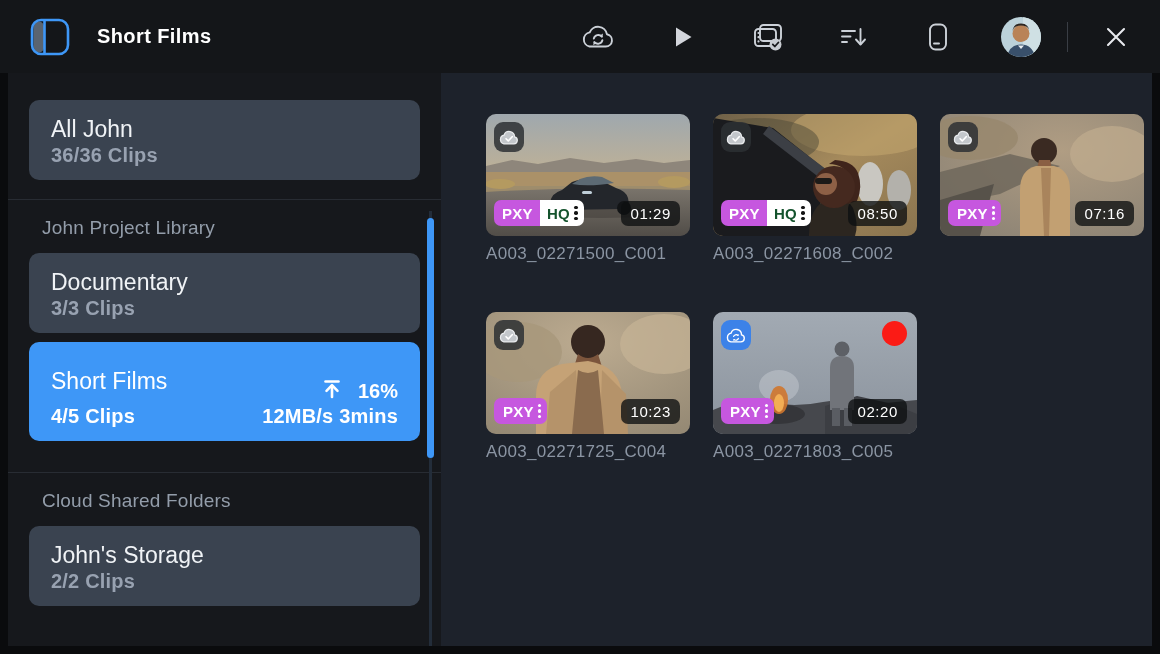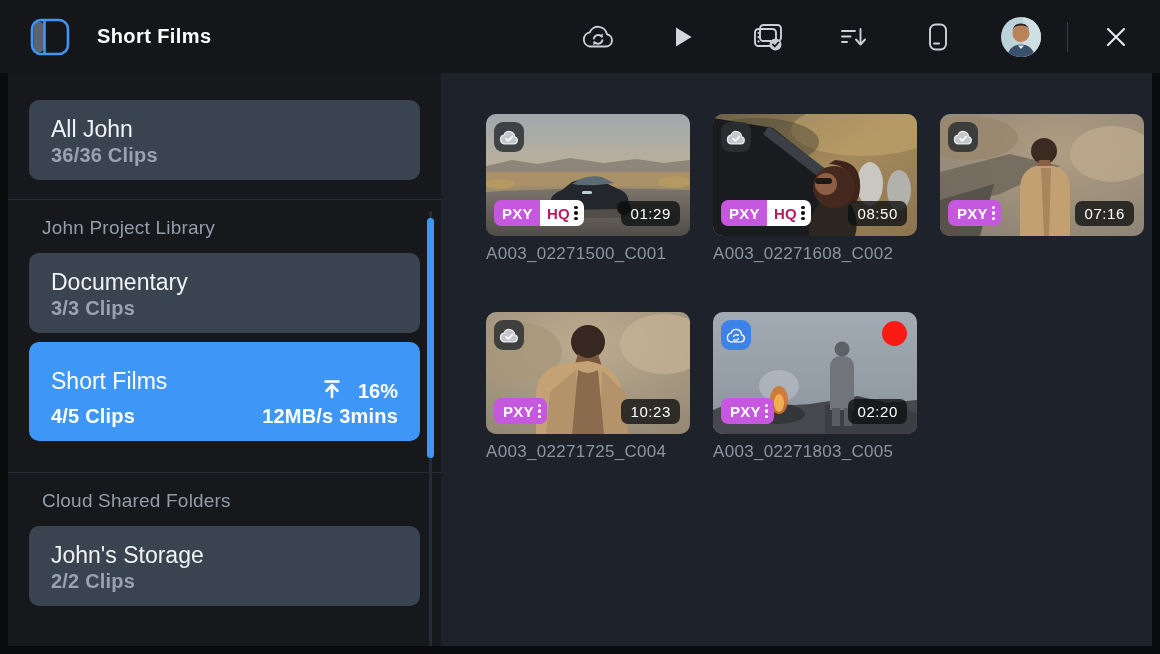--- a/index.html
+++ b/index.html
@@ -38,21 +38,21 @@
   .clip{margin:14px;}
   .thumb{width:204px;height:122px;border-radius:10px;position:relative;overflow:hidden;background:#333;box-shadow:0 0 0 1px rgba(255,255,255,.05) inset;}
   .art{position:absolute;inset:0;width:100%;height:100%;display:block;}
   .badge-cloud{position:absolute;top:8px;left:8px;width:30px;height:30px;border-radius:9px;background:rgba(45,48,52,.85);display:flex;align-items:center;justify-content:center;}
   .badge-cloud.uploading{background:#3c82e8;}
   .rec{position:absolute;top:9px;right:10px;width:25px;height:25px;border-radius:50%;background:#fb1b15;}
   .badge-row{position:absolute;left:8px;bottom:10px;display:flex;align-items:stretch;cursor:pointer;}
   .b-pxy,.b-hq{height:26px;display:inline-flex;align-items:center;font-weight:bold;font-size:15px;letter-spacing:.3px;}
   .b-pxy{background:#c657df;color:#fff;border-radius:7px 0 0 7px;padding:0 7px 0 8px;}
   .b-pxy.solo{border-radius:7px;padding:0 6px 0 9px;}
-  .b-hq{background:#ffffff;color:#be185d;border-radius:0 7px 7px 0;padding:0 6px 0 7px;}
+  .b-hq{background:#ffffff;color:#14532d;border-radius:0 7px 7px 0;padding:0 6px 0 7px;}
   .dots{display:inline-flex;flex-direction:column;gap:2px;margin-left:4px;}
   .dots i{width:3.5px;height:3.5px;border-radius:50%;background:#141414;display:block;}
   .dots.light i{background:#ffffff;}
   .b-time{position:absolute;right:10px;bottom:10px;background:rgba(13,15,17,.78);color:#fff;font-size:15px;padding:4px 9px;border-radius:7px;letter-spacing:.6px;}
   .clip-name{font-size:17px;color:#8b95a3;text-align:right;margin-top:8px;letter-spacing:.3px;}
 </style>
 </head>
 <body>
 
 <div class="window">

